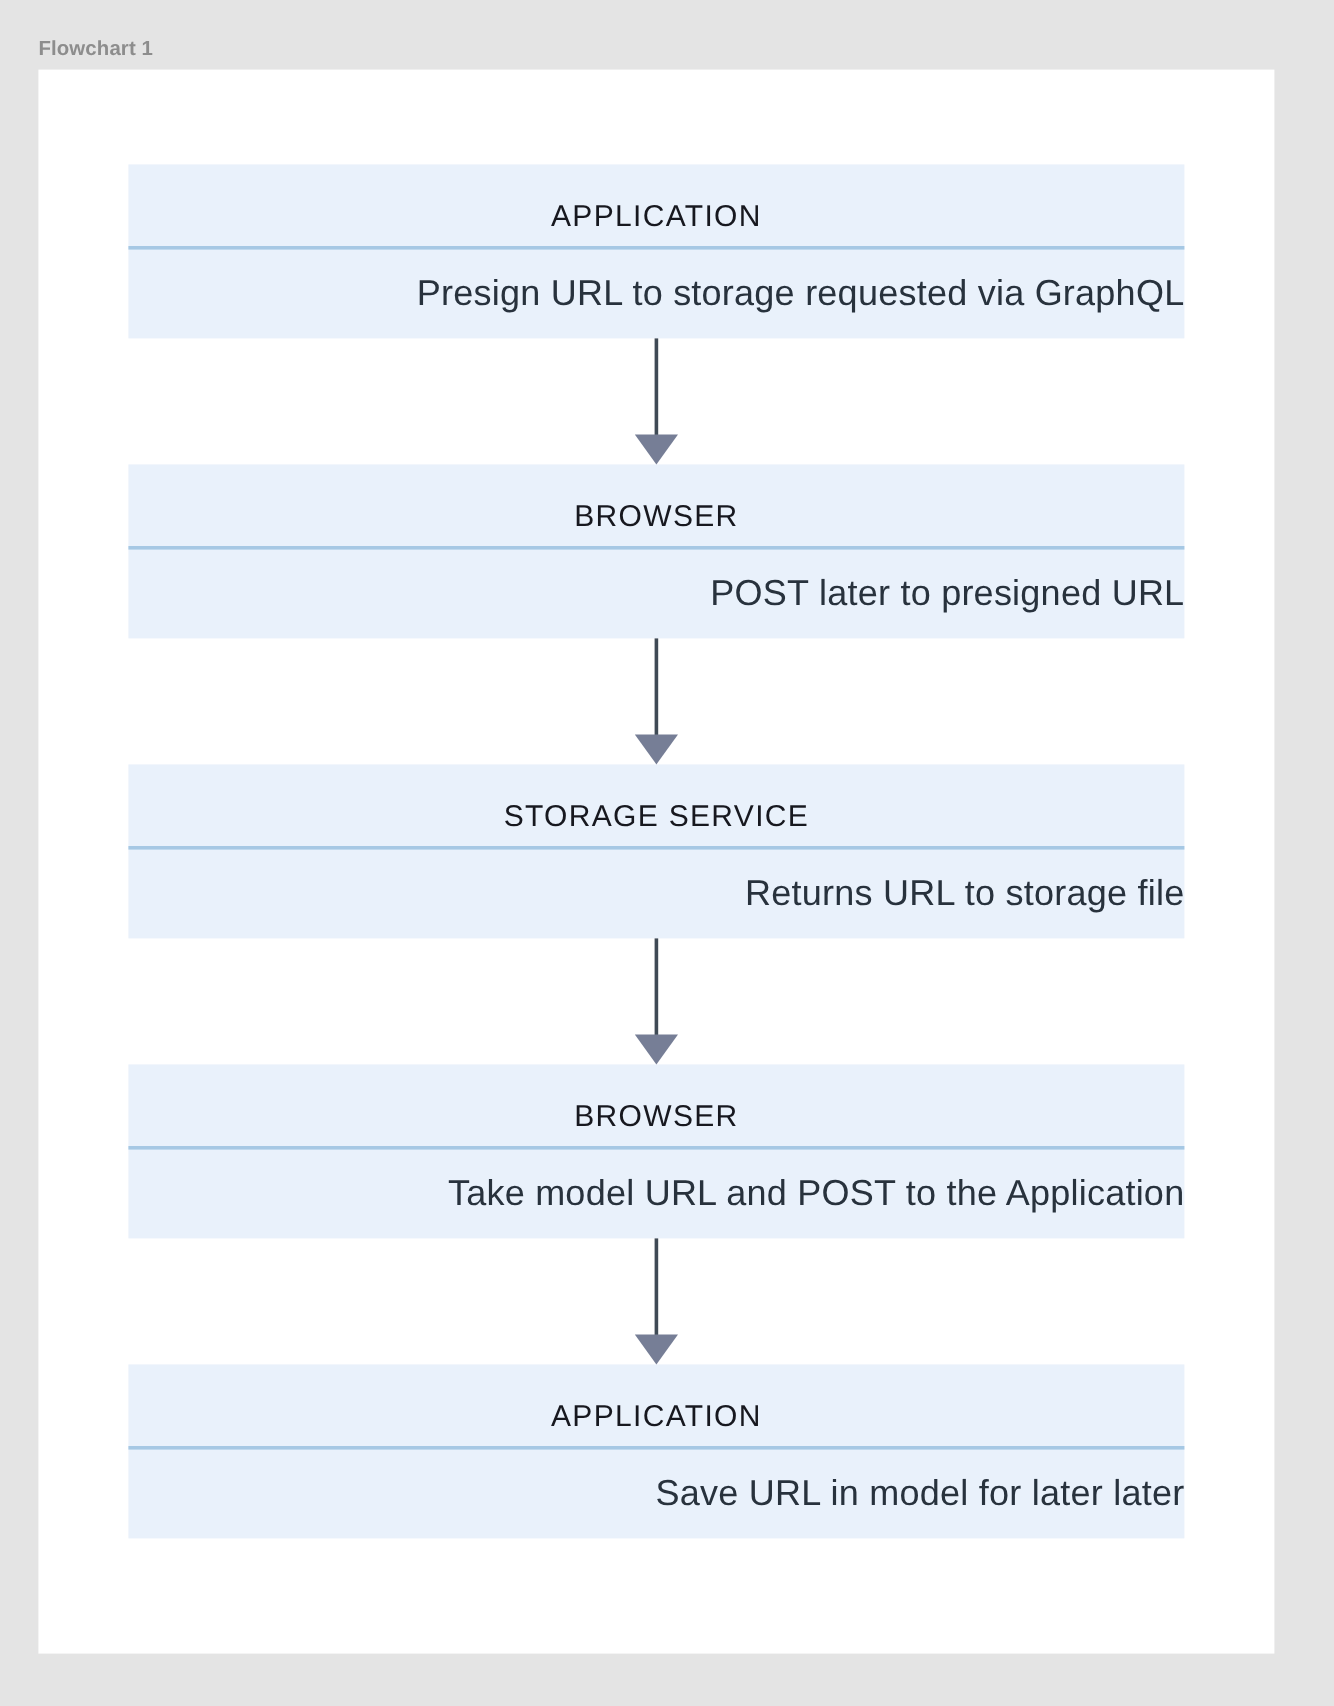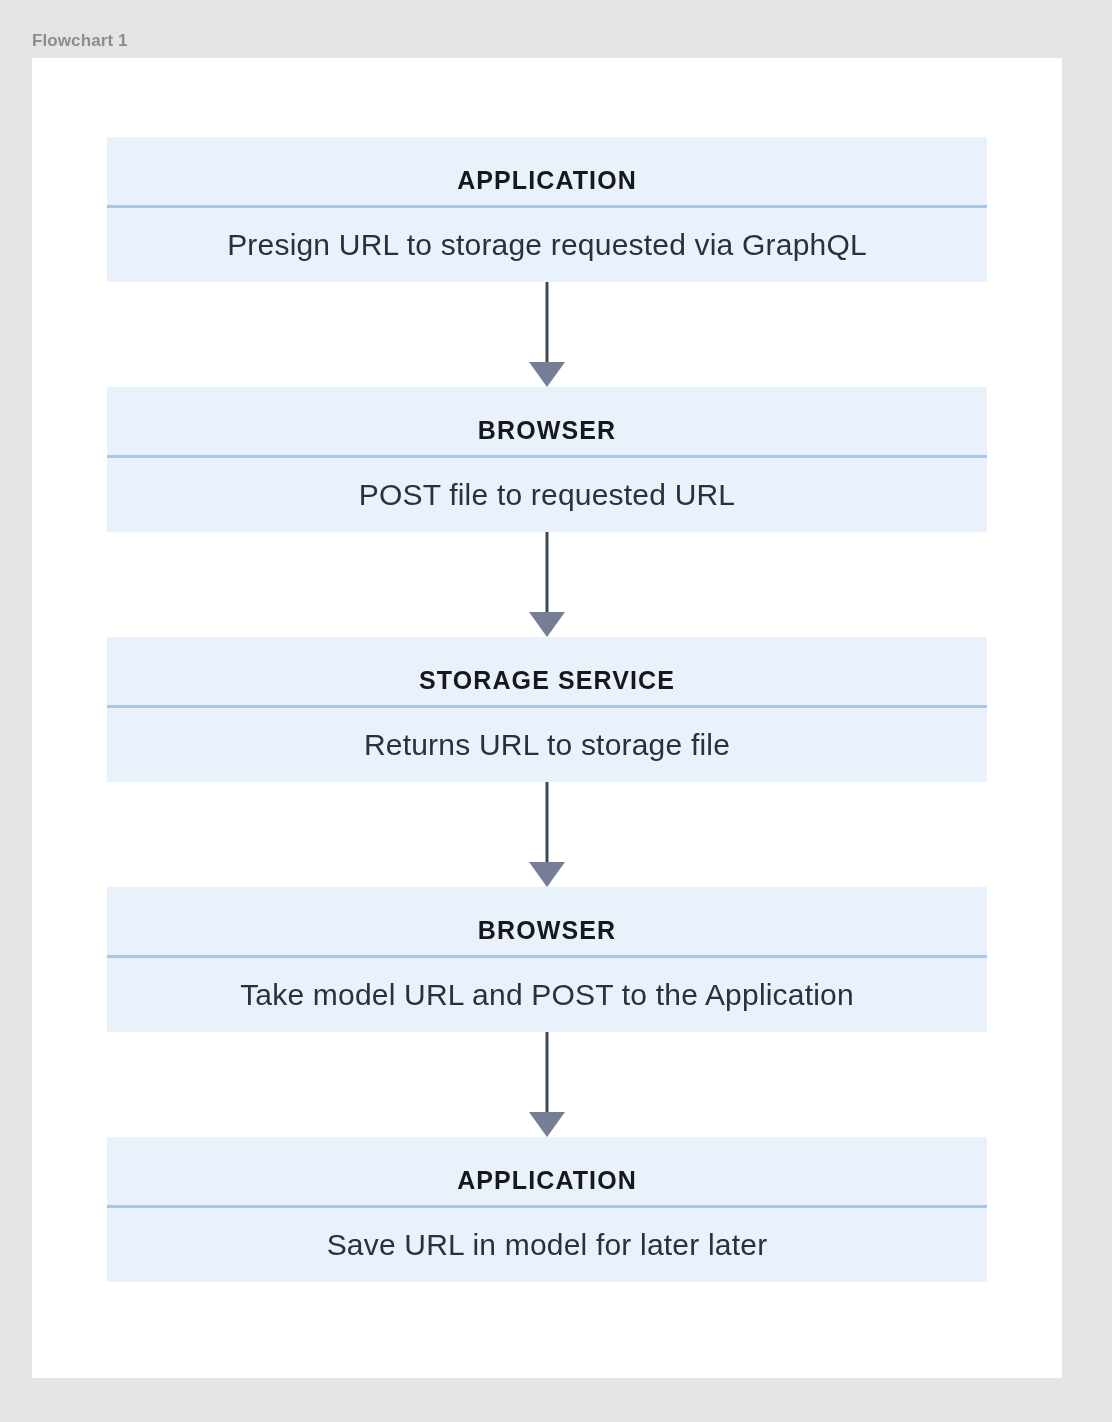--- a/index.html
+++ b/index.html
@@ -59,34 +59,34 @@
     height: 71px;
     display: flex;
     align-items: center;
     justify-content: center;
     box-sizing: border-box;
     border-bottom: 3px solid #a6c8e4;
   }
 
   .node-header-text {
     font-size: 25px;
-    font-weight: 700;
+    font-weight: 400;
     letter-spacing: 1.1px;
     color: #17181f;
     text-transform: uppercase;
     text-align: center;
     line-height: 28px;
     margin-top: 17px;
   }
 
   .node-body {
     height: 74px;
     display: flex;
     align-items: center;
-    justify-content: center;
+    justify-content: flex-end;
     box-sizing: border-box;
   }
 
   .node-body-text {
     font-size: 30px;
     font-weight: 300;
     color: #28323d;
     text-align: center;
     letter-spacing: 0.2px;
     line-height: 36px;
@@ -144,21 +144,21 @@
       <div class="connector">
         <div class="connector-line"></div>
         <div class="connector-arrowhead"></div>
       </div>
 
       <div class="node">
         <div class="node-header">
           <span class="node-header-text">BROWSER</span>
         </div>
         <div class="node-body">
-          <span class="node-body-text">POST file to requested  URL</span>
+          <span class="node-body-text">POST later to presigned  URL</span>
         </div>
       </div>
 
       <div class="connector">
         <div class="connector-line"></div>
         <div class="connector-arrowhead"></div>
       </div>
 
       <div class="node">
         <div class="node-header">

